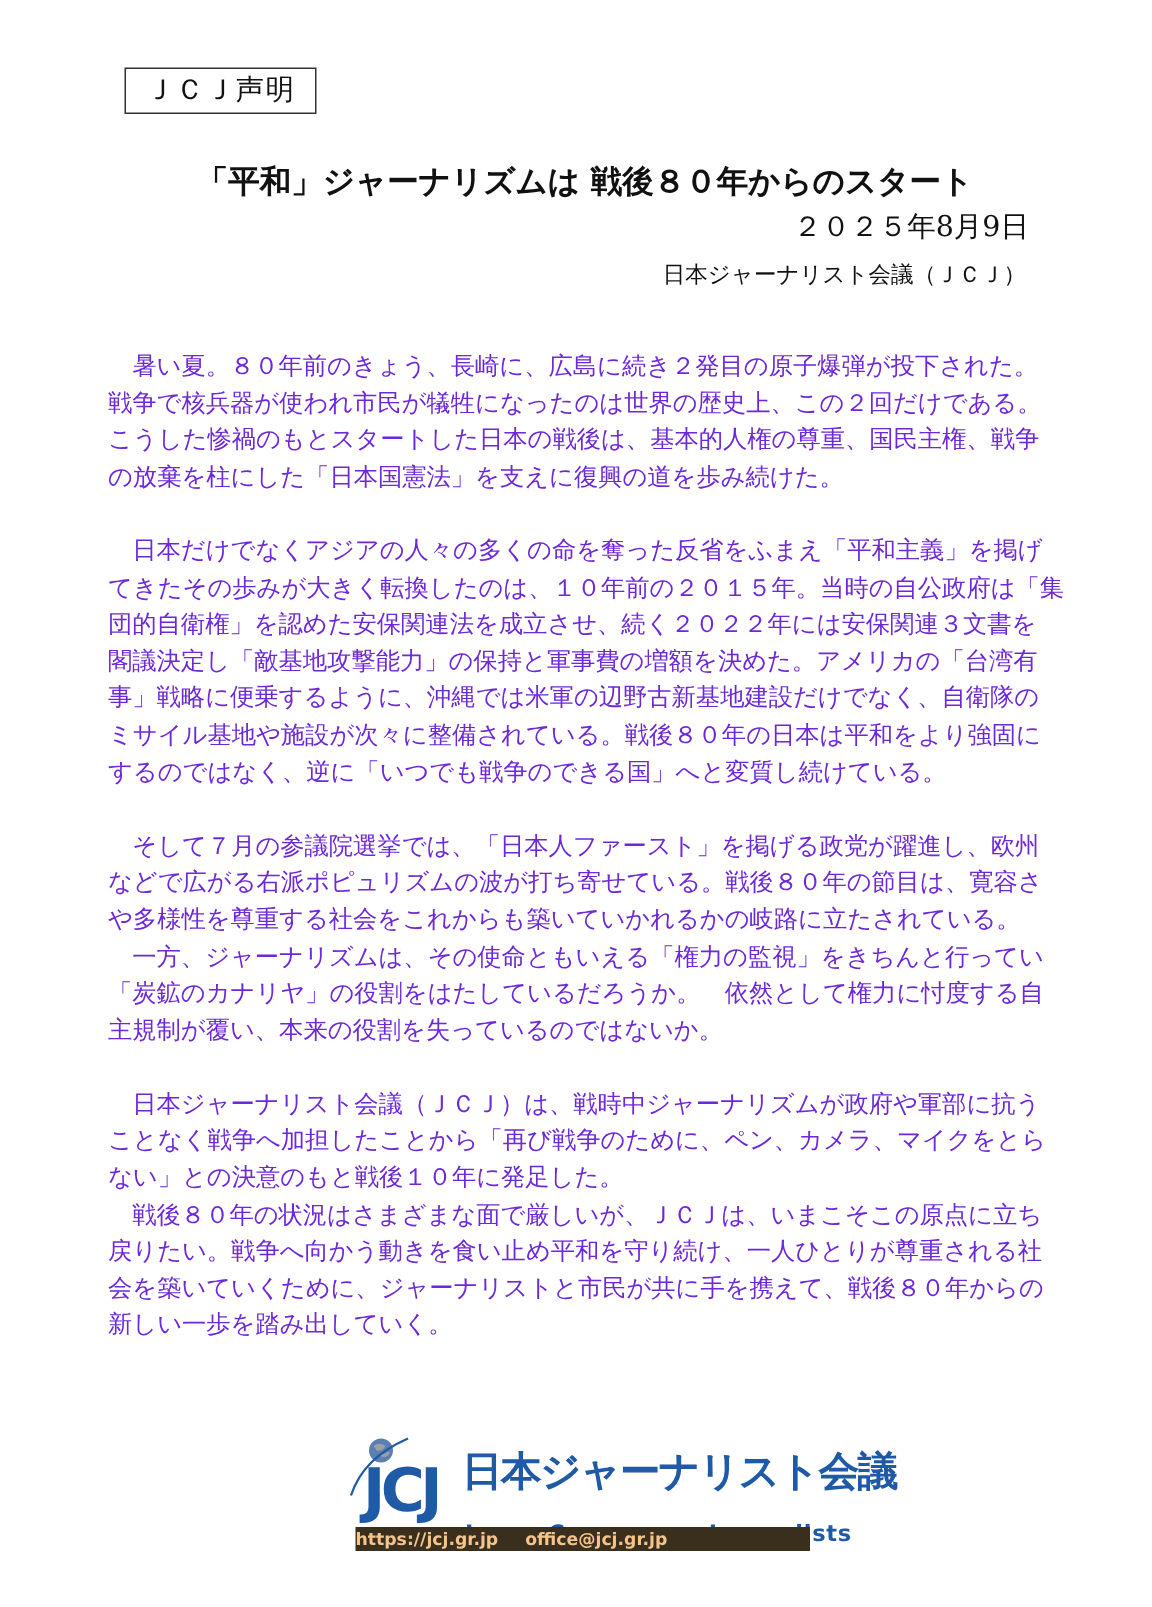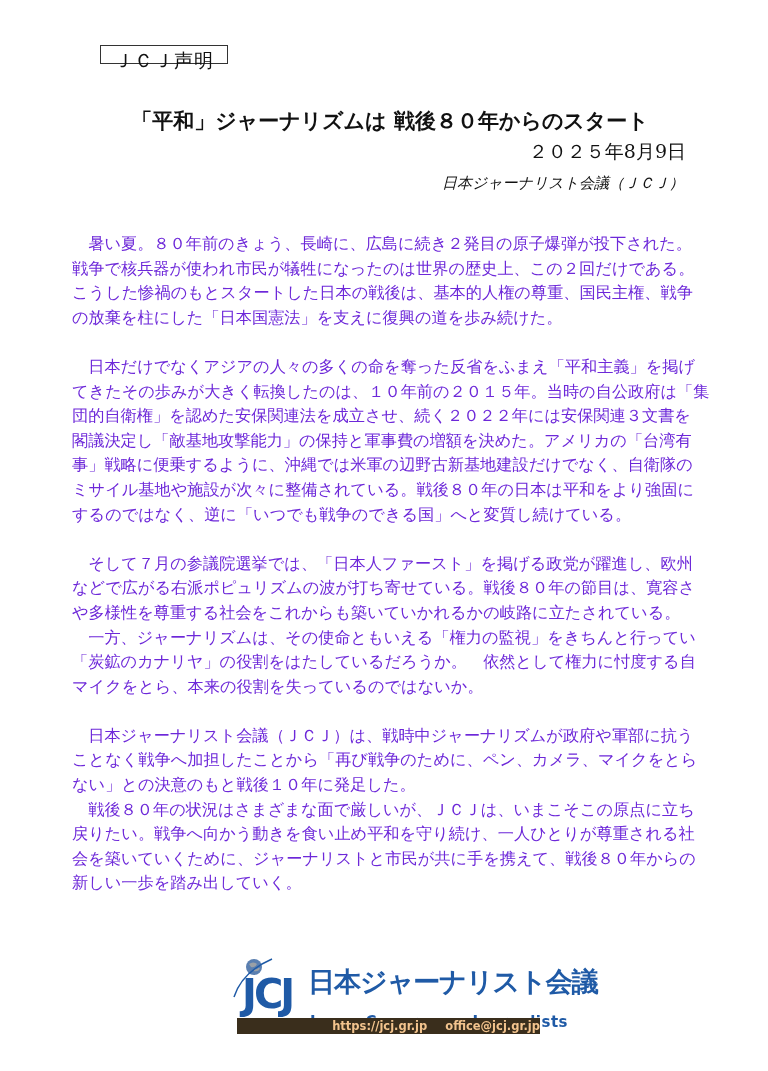--- a/index.html
+++ b/index.html
@@ -2,41 +2,40 @@
 <html><head>
 <meta charset="utf-8">
 <style>
   html, body { margin: 0; padding: 0; background: #ffffff; }
   body {
     width: 768px; height: 1071px; position: relative; overflow: hidden;
     font-family: "DejaVu Sans", "Liberation Sans", sans-serif;
     color: #1a1a1a;
   }
   .header-box {
-    position: absolute; left: 83px; top: 45px; width: 128px; height: 19px;
+    position: absolute; left: 83px; top: 45px; width: 128px; height: 31px;
     border: 1px solid #333; box-sizing: border-box;
     font-family: "DejaVu Serif", "Liberation Serif", serif;
     font-size: 19px; line-height: 29px; text-align: center; letter-spacing: 1px;
     color: #111;
-    margin-left: 17px;
   }
   .title {
     position: absolute; left: 100px; top: 106px; width: 580px;
     font-size: 21px; font-weight: bold; line-height: 30px; white-space: nowrap;
     color: #111; text-align: center;
   }
   .date {
     position: absolute; right: 82px; top: 140px;
     font-family: "DejaVu Serif", "Liberation Serif", serif;
     font-size: 19px; line-height: 22px; white-space: nowrap; color: #111;
   }
   .org {
     position: absolute; right: 84px; top: 172px;
     font-family: "DejaVu Serif", "Liberation Serif", serif;
-    font-size: 15px; line-height: 22px; white-space: nowrap; color: #111; font-style: italic;
+    font-size: 15px; line-height: 22px; white-space: nowrap; color: #111;
   }
   .body-text {
     position: absolute; left: 72px; top: 232px; width: 628px;
     font-size: 16.2px; line-height: 24.6px; color: #6d28d9;
   }
   .para { margin: 0; }
   .line { display: block; white-space: nowrap; }
   .gap { height: 24.6px; }
   .logo {
     position: absolute; left: 232px; top: 957px; width: 310px; height: 80px;
@@ -56,21 +55,21 @@
   }
   .logo-en {
     position: absolute; left: 78px; top: 40px;
     font-size: 15px; font-weight: bold; line-height: 18px; color: #1f5aa6;
     white-space: nowrap; letter-spacing: 0.5px; margin-top: 16px;
   }
   .logo-en .small { font-size: 11px; }
   .logo-bar {
     position: absolute; left: 5px; top: 61px; width: 303px; height: 16px;
     background: #3a2e1c; color: #f3c48e;
-    font-size: 11.5px; font-weight: bold; line-height: 16px; text-align: right;
+    font-size: 11.5px; font-weight: bold; line-height: 16px; text-align: left;
     white-space: nowrap;
   }
   .logo-bar span + span { margin-left: 18px; }
 </style>
 </head>
 <body>
 
 <div class="header-box">
   <span>ＪＣＪ声明</span>
 </div>
@@ -97,21 +96,21 @@
     <span class="line">ミサイル基地や施設が次々に整備されている。戦後８０年の日本は平和をより強固に</span>
     <span class="line">するのではなく、逆に「いつでも戦争のできる国」へと変質し続けている。</span>
   </div>
   <div class="gap"></div>
   <div class="para">
     <span class="line">　そして７月の参議院選挙では、「日本人ファースト」を掲げる政党が躍進し、欧州</span>
     <span class="line">などで広がる右派ポピュリズムの波が打ち寄せている。戦後８０年の節目は、寛容さ</span>
     <span class="line">や多様性を尊重する社会をこれからも築いていかれるかの岐路に立たされている。</span>
     <span class="line">　一方、ジャーナリズムは、その使命ともいえる「権力の監視」をきちんと行ってい</span>
     <span class="line">「炭鉱のカナリヤ」の役割をはたしているだろうか。　依然として権力に忖度する自</span>
-    <span class="line">マイクをとら、本来の役割を失っているのではないか。</span>
+    <span class="line">主規制が覆い、本来の役割を失っているのではないか。</span>
   </div>
   <div class="gap"></div>
   <div class="para">
     <span class="line">　日本ジャーナリスト会議（ＪＣＪ）は、戦時中ジャーナリズムが政府や軍部に抗う</span>
     <span class="line">ことなく戦争へ加担したことから「再び戦争のために、ペン、カメラ、マイクをとら</span>
     <span class="line">ない」との決意のもと戦後１０年に発足した。</span>
     <span class="line">　戦後８０年の状況はさまざまな面で厳しいが、ＪＣＪは、いまこそこの原点に立ち</span>
     <span class="line">戻りたい。戦争へ向かう動きを食い止め平和を守り続け、一人ひとりが尊重される社</span>
     <span class="line">会を築いていくために、ジャーナリストと市民が共に手を携えて、戦後８０年からの</span>
     <span class="line">新しい一歩を踏み出していく。</span>

